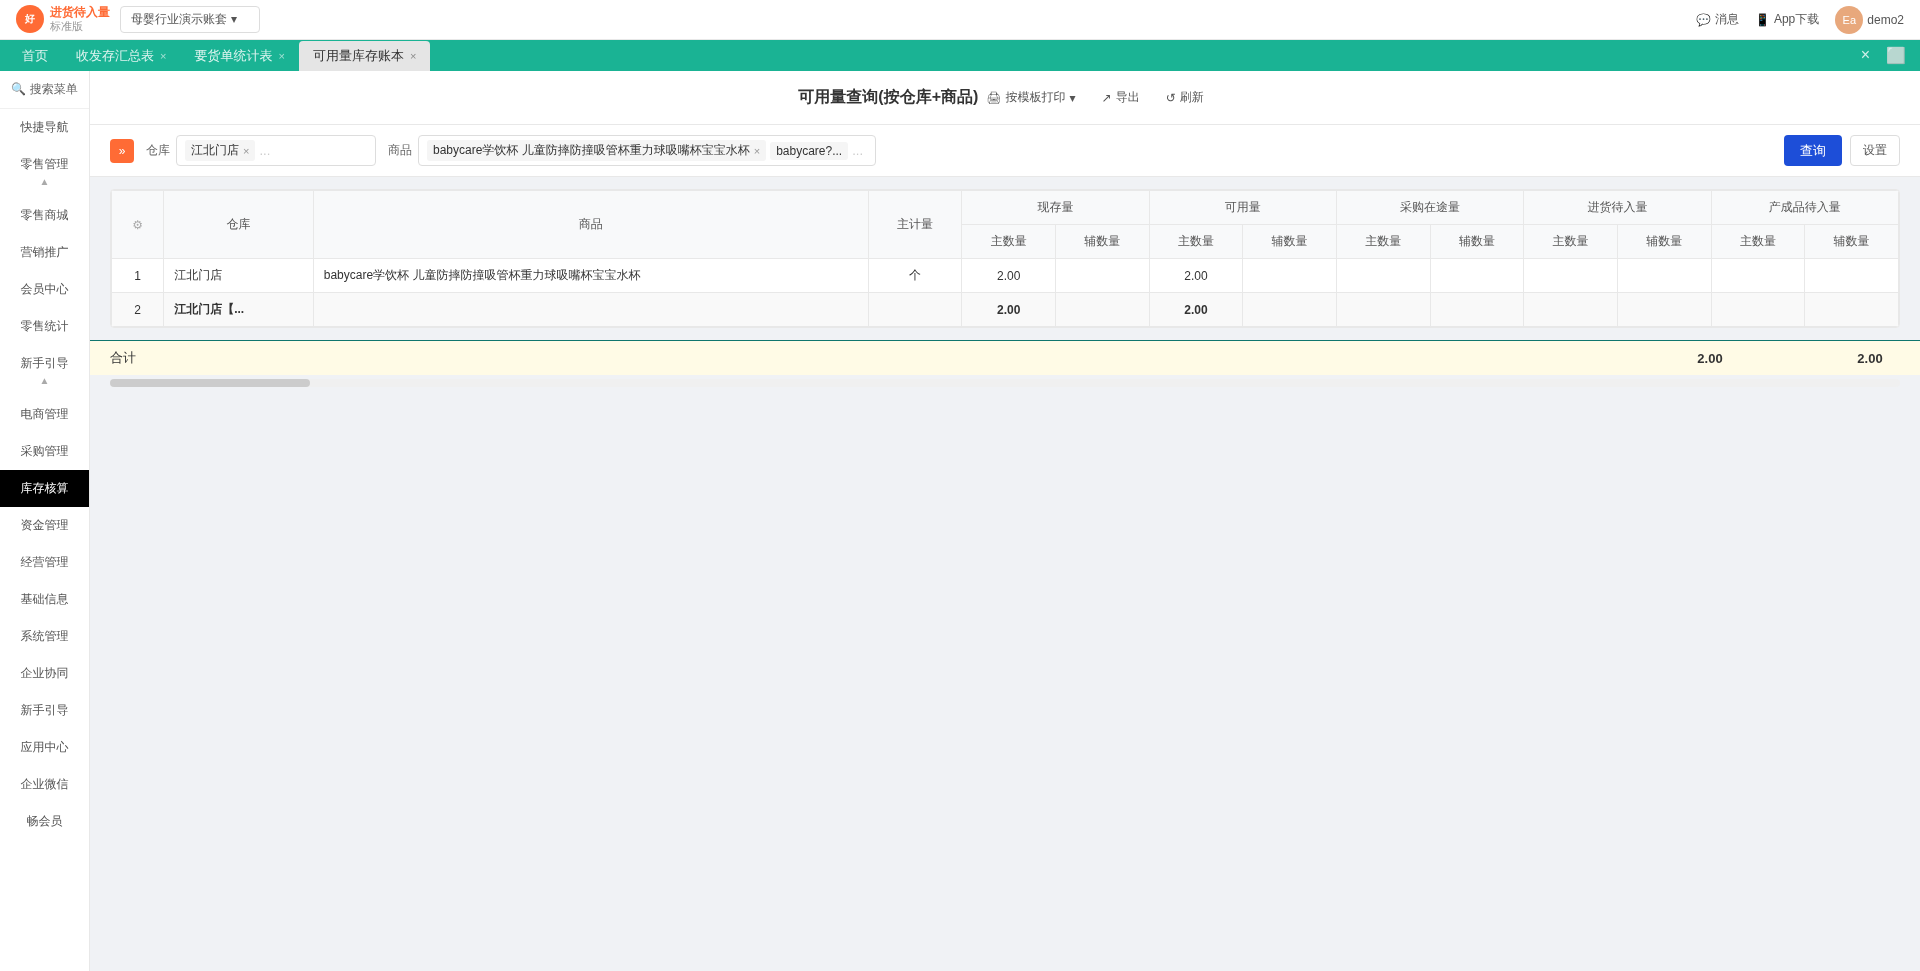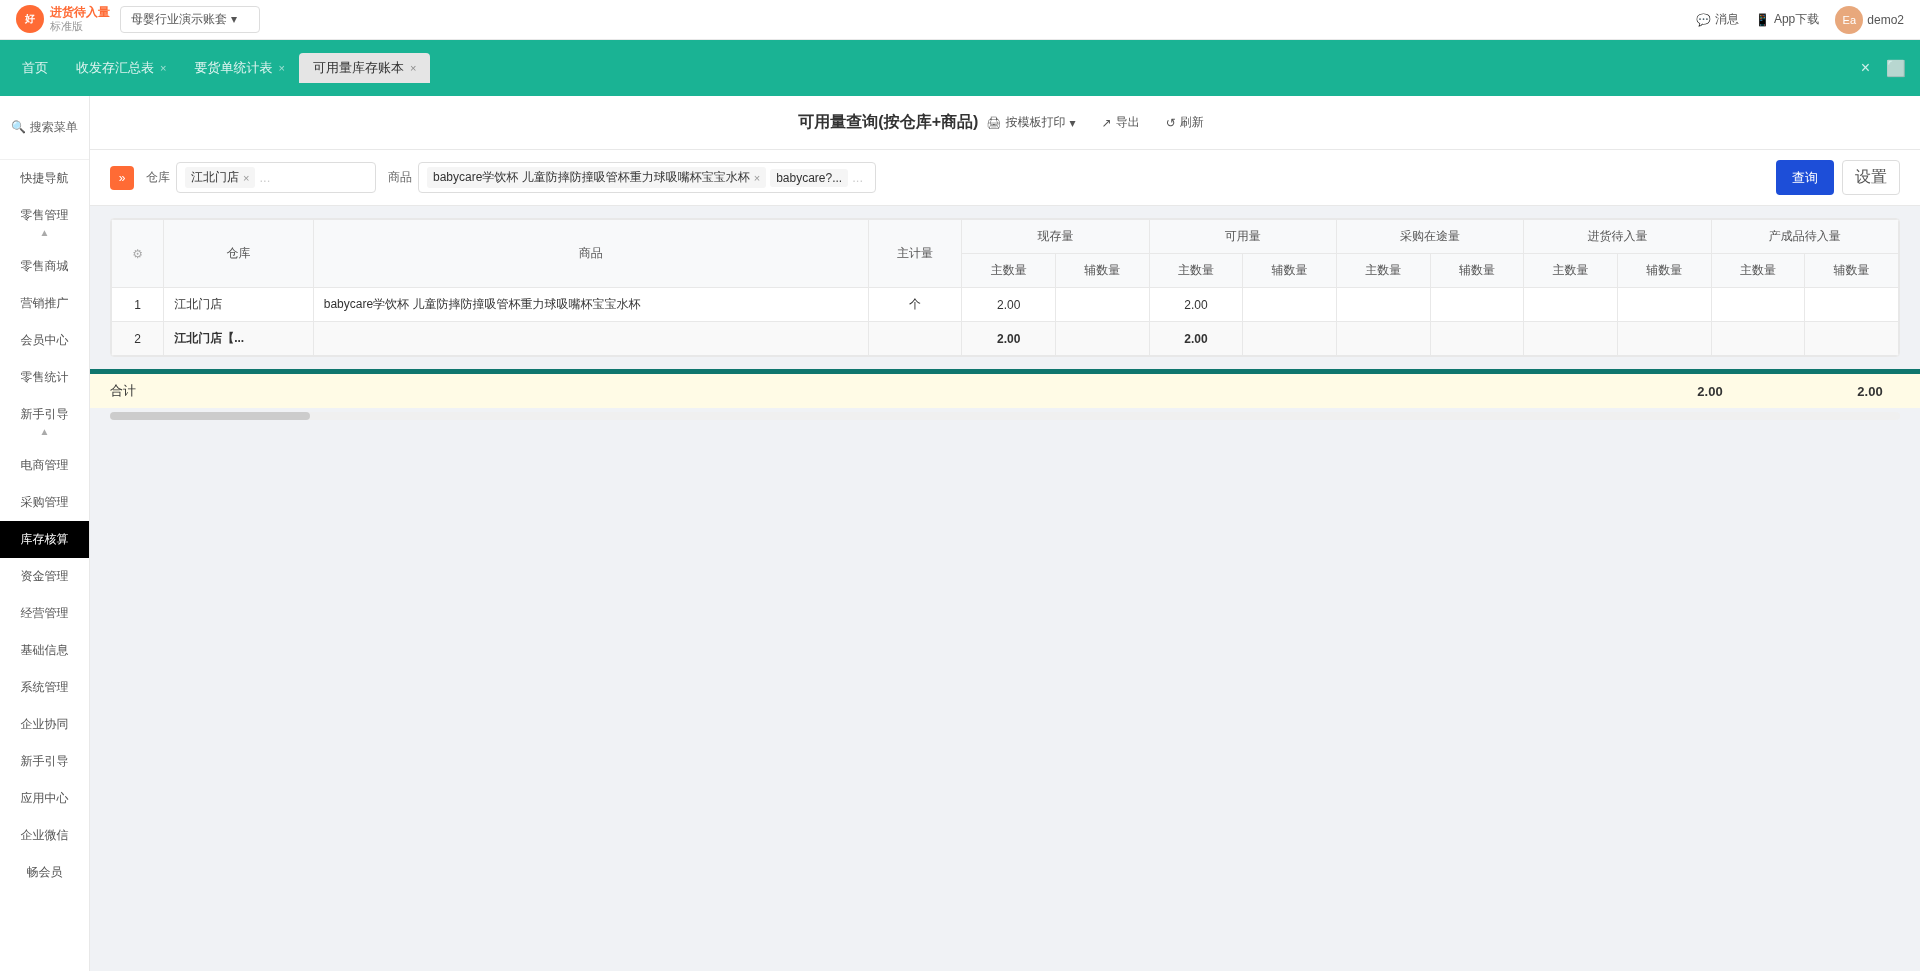--- a/index.html
+++ b/index.html
@@ -11,35 +11,35 @@
     .logo-area { display: flex; align-items: center; gap: 6px; }
     .logo-icon { width: 28px; height: 28px; background: #ff6b35; border-radius: 50%; display: flex; align-items: center; justify-content: center; color: white; font-size: 10px; font-weight: bold; }
     .logo-text { font-size: 12px; color: #ff6b35; font-weight: bold; line-height: 1.2; }
     .logo-sub { font-size: 11px; color: #999; }
     .industry-selector { display: flex; align-items: center; gap: 4px; padding: 4px 10px; border: 1px solid #ddd; border-radius: 4px; cursor: pointer; font-size: 12px; color: #555; min-width: 140px; }
     .top-bar-right { display: flex; align-items: center; gap: 16px; }
     .top-action { display: flex; align-items: center; gap: 4px; font-size: 12px; color: #555; cursor: pointer; }
     .avatar { width: 28px; height: 28px; border-radius: 50%; background: #e8a87c; display: flex; align-items: center; justify-content: center; font-size: 11px; color: white; }
 
     
-    .nav-tabs { background: #1ab394; height: 56px; display: flex; align-items: center; padding: 0 8px; flex-shrink: 0; }
+    .nav-tabs { background: #1ab394; height: 31px; display: flex; align-items: center; padding: 0 8px; flex-shrink: 0; }
     .nav-tab { padding: 6px 14px; font-size: 13px; color: rgba(255,255,255,0.85); cursor: pointer; display: flex; align-items: center; gap: 6px; border-radius: 4px 4px 0 0; white-space: nowrap; }
     .nav-tab.active { background: #e5e5e5; color: #333; }
     .nav-tab .close-x { font-size: 11px; opacity: 0.7; }
     .nav-tab.active .close-x { color: #666; }
     .nav-spacer { flex: 1; }
     .nav-window-btns { display: flex; gap: 4px; }
     .nav-window-btn { color: rgba(255,255,255,0.8); cursor: pointer; font-size: 16px; padding: 2px 6px; }
 
     
     .main-layout { display: flex; flex: 1; overflow: hidden; }
 
     
     .sidebar { width: 90px; background: #fff; border-right: 1px solid #e8e8e8; display: flex; flex-direction: column; flex-shrink: 0; overflow-y: auto; }
-    .sidebar-search { padding: 23px 8px; font-size: 12px; color: #666; cursor: pointer; border-bottom: 1px solid #f0f0f0; text-align: center; }
+    .sidebar-search { padding: 10px 8px; font-size: 12px; color: #666; cursor: pointer; border-bottom: 1px solid #f0f0f0; text-align: center; }
     .sidebar-item { padding: 10px 15px; text-align: center; font-size: 12px; color: #555; cursor: pointer; display: flex; flex-direction: column; align-items: center; gap: 3px; }
     .sidebar-item.active { background: #000000; color: #fff; }
     .sidebar-item .arrow { font-size: 10px; color: #aaa; }
 
     
     .content { flex: 1; overflow-y: auto; padding: 0; background: #f0f2f5; }
 
     
     .page-header { background: #fff; padding: 14px 20px; display: flex; align-items: center; justify-content: center; border-bottom: 1px solid #e8e8e8; }
     .page-title { font-size: 16px; font-weight: bold; color: #333; }
@@ -50,34 +50,34 @@
     .filter-bar { background: #fff; padding: 10px 20px; border-bottom: 1px solid #e8e8e8; display: flex; align-items: center; gap: 12px; }
     .expand-btn { width: 24px; height: 24px; background: #ff6b35; color: white; border-radius: 4px; display: flex; align-items: center; justify-content: center; cursor: pointer; font-size: 12px; flex-shrink: 0; }
     .filter-field { display: flex; align-items: center; gap: 6px; }
     .filter-label { font-size: 12px; color: #666; white-space: nowrap; }
     .filter-input { display: flex; align-items: center; border: 1px solid #ddd; border-radius: 4px; padding: 4px 8px; min-width: 200px; background: #fff; }
     .filter-tag { background: #f5f5f5; border-radius: 3px; padding: 2px 6px; font-size: 12px; color: #333; display: flex; align-items: center; gap: 4px; }
     .filter-tag .tag-close { color: #999; cursor: pointer; font-size: 11px; }
     .filter-dots { color: #ccc; cursor: pointer; padding: 0 4px; }
     .filter-right { margin-left: auto; display: flex; gap: 8px; }
     .btn-primary { background: #1d4ed8; color: white; border: none; padding: 6px 16px; border-radius: 4px; cursor: pointer; font-size: 13px; }
-    .btn-secondary { background: #fff; color: #555; border: 1px solid #ddd; padding: 6px 12px; border-radius: 4px; cursor: pointer; font-size: 16px; }
+    .btn-secondary { background: #fff; color: #555; border: 1px solid #ddd; padding: 6px 12px; border-radius: 4px; cursor: pointer; font-size: 12px; }
 
     
     .table-container { background: #fff; margin: 12px 20px; border-radius: 4px; overflow: hidden; border: 1px solid #e8e8e8; }
     .data-table { width: 100%; border-collapse: collapse; font-size: 12px; }
     .data-table th { background: #f8f9fa; padding: 8px 10px; text-align: center; border: 1px solid #e8e8e8; font-weight: normal; color: #555; white-space: nowrap; }
     .data-table td { padding: 8px 10px; text-align: center; border: 1px solid #e8e8e8; color: #333; }
     .data-table .text-left { text-align: left; }
     .data-table .bold { font-weight: bold; }
     .col-group-header { background: #f0f5ff; }
     .settings-icon { color: #aaa; cursor: pointer; }
 
     
-    .footer-bar { background: #fffbe6; padding: 8px 20px; display: flex; align-items: center; gap: 20px; border-top: 5px solid #0f766e; font-size: 13px; position: sticky; bottom: 0; }
+    .footer-bar { background: #fffbe6; padding: 8px 20px; display: flex; align-items: center; gap: 20px; border-top: 1px solid #0f766e; font-size: 13px; position: sticky; bottom: 0; }
     .footer-value { color: #333; font-weight: bold; min-width: 60px; text-align: center; }
 
     
     .scroll-track { background: #f0f0f0; height: 8px; border-radius: 4px; position: relative; margin: 4px 20px; }
     .scroll-thumb { background: #ccc; height: 8px; border-radius: 4px; width: 200px; position: absolute; left: 0; }
   </style>
 </head>
 <body>
 
 <div class="top-bar">

